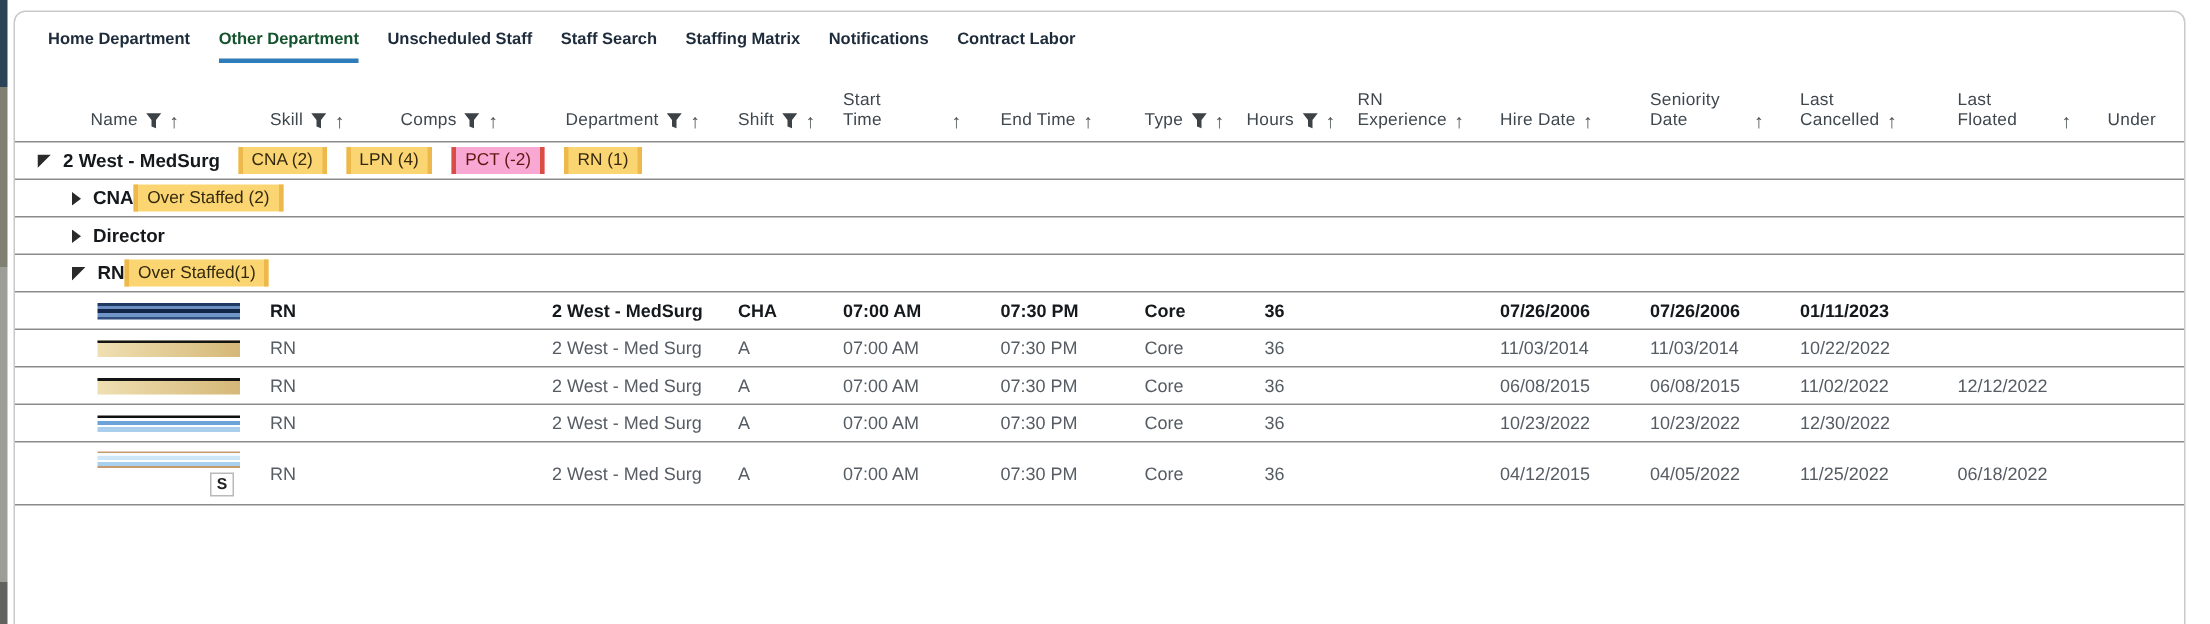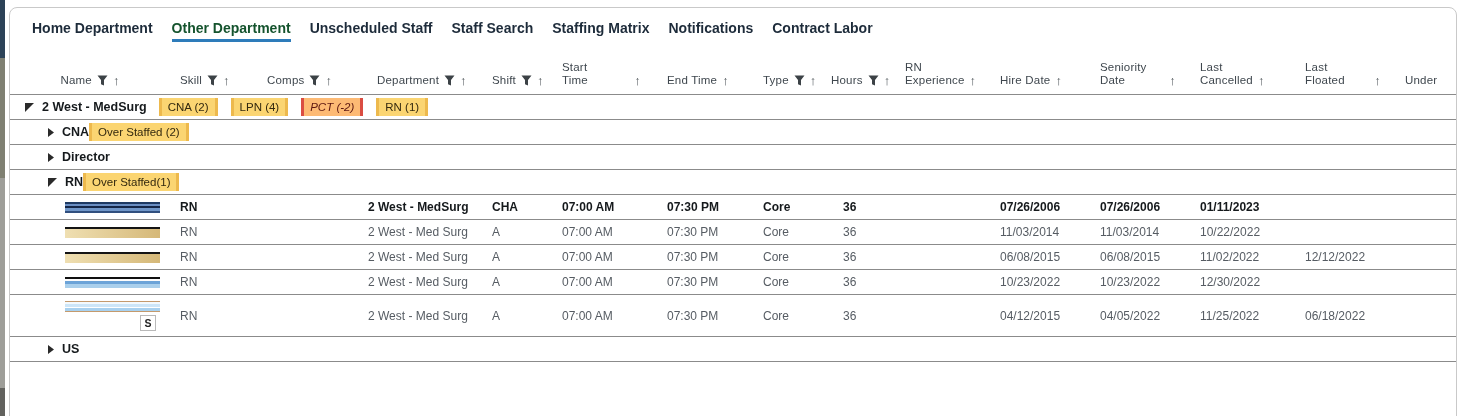--- a/index.html
+++ b/index.html
@@ -12,21 +12,21 @@
   .edge-olive { top:58px; height:120px; background:#7f8072; }
   .edge-gray  { top:178px; height:210px; background:#9e9e99; }
   .edge-dark  { top:388px; height:28px;  background:#62625e; }
 
   
   .panel { position:absolute; left:9px; top:7px; width:1448px; height:430px;
            background:#fff; border:1px solid #c9c9c9; border-radius:8px; overflow:hidden; }
 
   
   .tabs { display:flex; gap:19px; padding:12px 0 0 22px; height:34px; }
-  .tab { font-size:14px; font-weight:700; color:#1d2b3a; padding-bottom:6px;
+  .tab { font-size:11px; font-weight:700; color:#1d2b3a; padding-bottom:6px;
          border-bottom:3px solid transparent; white-space:nowrap; cursor:pointer; }
   .tab.active { color:#14532d; border-bottom-color:#2e7cba; }
 
   
   .grid { display:grid;
     grid-template-columns:160px 88px 110px 109px 73px 105px 100px 70px 70px 95px 100px 100px 103px 102px minmax(40px,1fr);
     align-items:center; }
 
   
   .thead { height:53px; border-bottom:1px solid #8b8b8b; align-items:end; padding-bottom:7px; }
@@ -48,22 +48,22 @@
   .tri { display:inline-flex; cursor:pointer; }
   .dept-group .tri { margin-left:15px; }
   .skill-group .tri, .trail-group .tri { margin-left:38px; }
   .group-name { font-size:12.5px; font-weight:700; color:#15191c; margin-left:8px; white-space:nowrap; }
   .dept-group .badges { margin-left:12px; }
   .skill-group .badges { }
   .badges { display:flex; gap:13px; }
   .badge { display:inline-block; padding:2px 6px; font-size:11.5px; line-height:14px;
            background:#fbd572; border-left:3px solid #edb94d; border-right:3px solid #edb94d;
            color:#33290f; white-space:nowrap; }
-  .badge[data-variant="danger"] { background:#fdba74; border-left-color:#da4d42;
-           border-right-color:#da4d42; color:#5d1710;font-style:italic; }
+  .badge[data-variant="danger"] { background:#f9a8d4; border-left-color:#da4d42;
+           border-right-color:#da4d42; color:#5d1710; }
   .badge:empty { display:none; }
 
   
   .staff { font-size:12px; color:#565c63; }
   .staff.bold { color:#15191c; font-weight:700; }
   .dc { white-space:nowrap; overflow:hidden; }
   .c2{padding-left:10px}.c3{padding-left:9px}
   .c4{text-align:right; padding-right:10px}
   .c5{padding-left:15px}.c6{padding-left:12px}.c7{padding-left:12px}.c8{padding-left:8px}
   .c9{padding-left:18px}.c10{padding-left:10px}.c11{padding-left:10px}.c12{padding-left:10px}
@@ -356,24 +356,14 @@
     <div class="dc c8">Core</div>
     <div class="dc c9">36</div>
     <div class="dc c10"></div>
     <div class="dc c11">04/12/2015</div>
     <div class="dc c12">04/05/2022</div>
     <div class="dc c13">11/25/2022</div>
     <div class="dc c14">06/18/2022</div>
     <div class="dc c15"></div>
   </div>
 
-  <div class="grid row trail-group">
-    <div class="group-cell">
-      <span class="tri">
-          <svg width="6" height="9" viewBox="0 0 6 9">
-            <polygon points="0,0 6,4.5 0,9" fill="#2a2a2a"></polygon>
-          </svg>
-        </span>
-      <span class="group-name">US</span>
-    </div>
-  </div>
 
 </div>
 
 </body></html>

